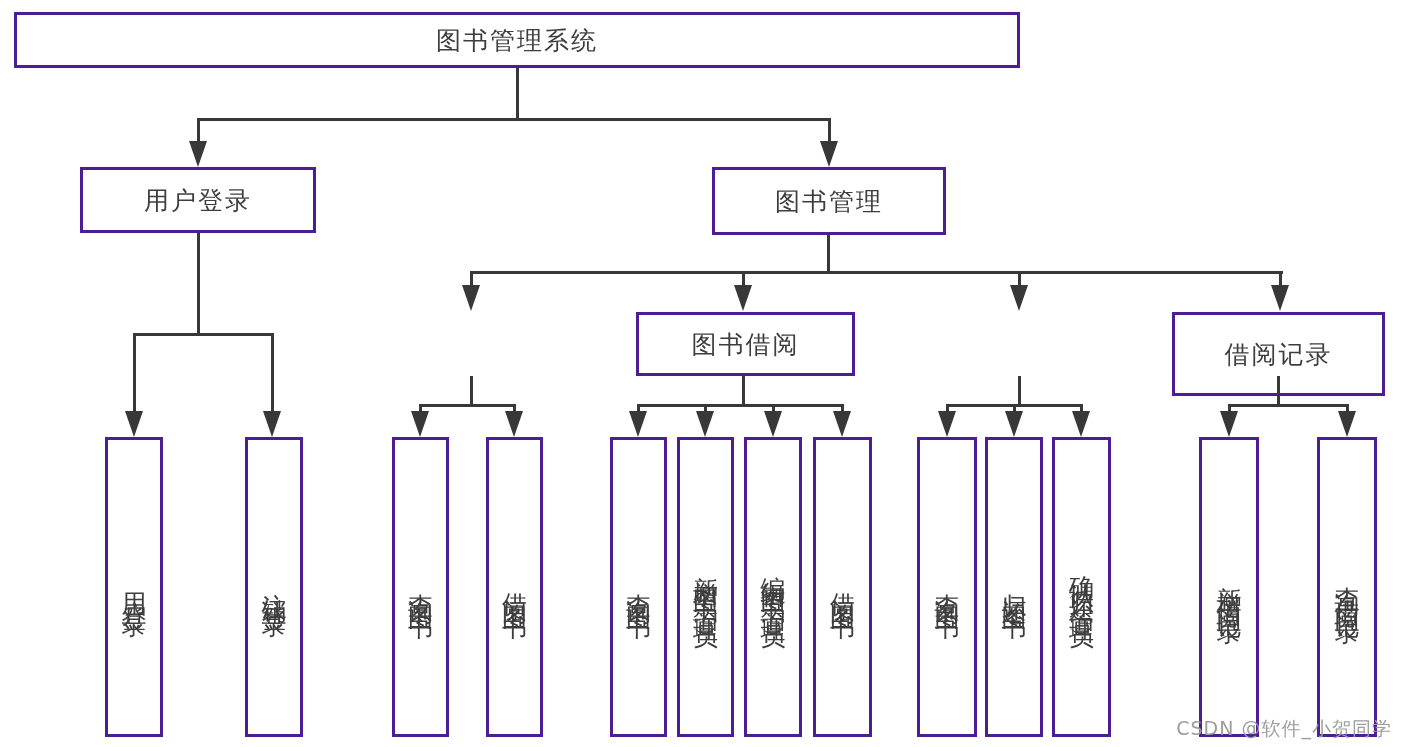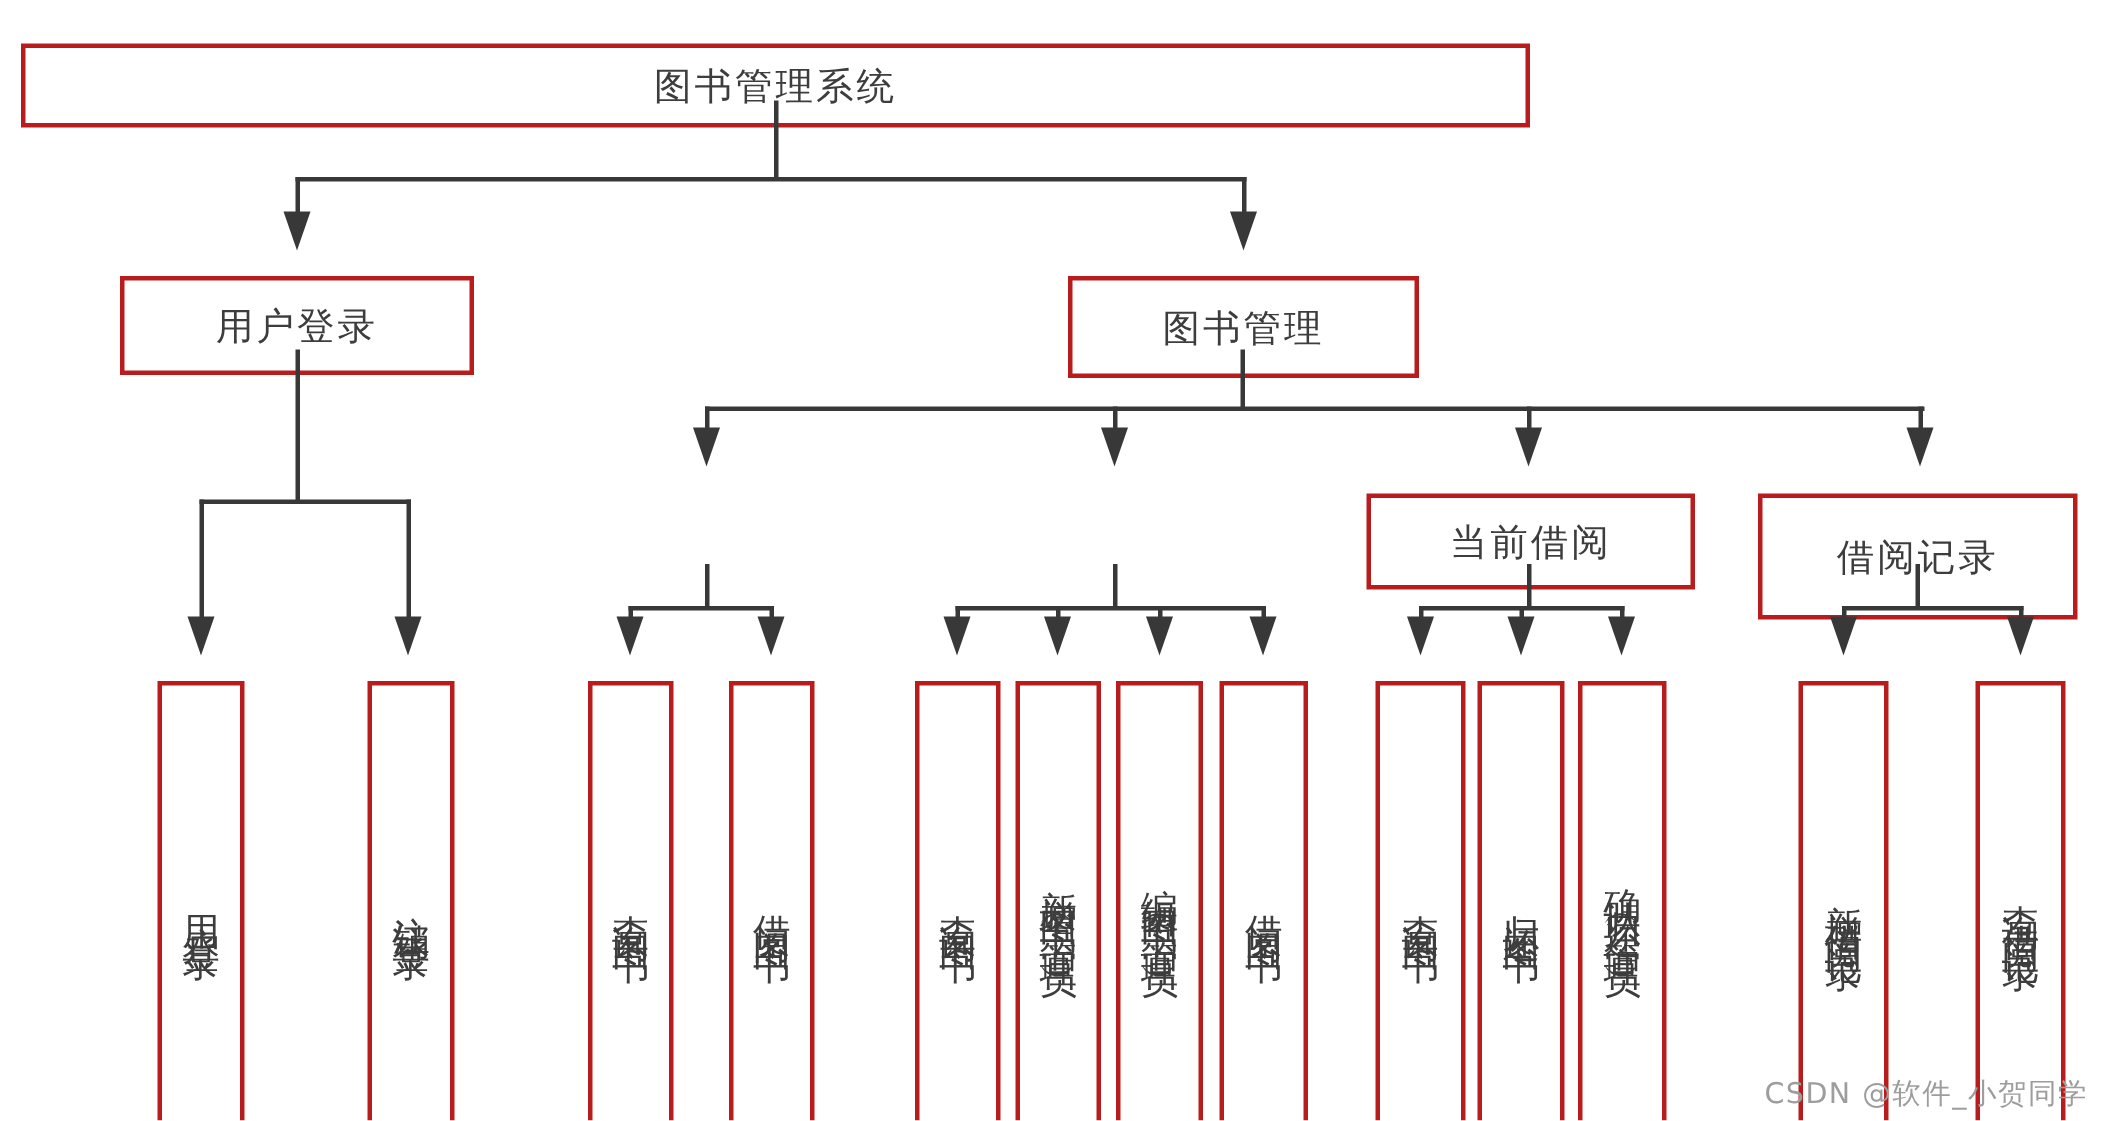--- a/index.html
+++ b/index.html
@@ -2,22 +2,22 @@
 <html><head>
 <meta charset="utf-8">
 <style>
   html,body { margin:0; padding:0; background:#ffffff; }
   .stage {
     position:relative; width:1405px; height:747px; background:#ffffff;
     font-family:"DejaVu Sans","Liberation Sans",sans-serif; overflow:hidden;
   }
   .box {
     position:absolute; box-sizing:border-box;
-    border:3px solid #b91c1c; background:#ffffff;
-    display:flex; align-items:center; justify-content:center;margin-top:17px;
+    border:3px solid #4c1d95; background:#ffffff;
+    display:flex; align-items:center; justify-content:center;
   }
   .hlabel {
     font-size:25px; letter-spacing:2px; color:#3d3d3d; white-space:nowrap;
   }
   .vlabel {
     writing-mode:vertical-rl; text-orientation:mixed;
     font-size:25px; letter-spacing:7px; line-height:1; color:#3d3d3d;
   }
   .ln { position:absolute; background:#383838; }
   .ah {
@@ -64,22 +64,22 @@
   <div class="ln" style="left:470px;top:271px;width:813px;height:3px"></div>
   <div class="ln" style="left:470px;top:271px;width:3px;height:15px"></div>
   <div class="ln" style="left:742px;top:271px;width:3px;height:15px"></div>
   <div class="ln" style="left:1018px;top:271px;width:3px;height:15px"></div>
   <div class="ln" style="left:1279px;top:271px;width:3px;height:15px"></div>
   <div class="ah" style="left:462px;top:285px"></div>
   <div class="ah" style="left:734px;top:285px"></div>
   <div class="ah" style="left:1010px;top:285px"></div>
   <div class="ah" style="left:1271px;top:285px"></div>
 
-  <div class="box" style="left:911px;top:312px;width:219px;height:64px">
-    <span class="hlabel">当前借阅</span>
+  <div class="box" style="left:636px;top:312px;width:219px;height:64px">
+    <span class="hlabel">图书借阅</span>
   </div>
   <div class="box" style="left:1172px;top:312px;width:213px;height:84px">
     <span class="hlabel">借阅记录</span>
   </div>
 
   <div class="ln" style="left:470px;top:376px;width:3px;height:30px"></div>
   <div class="ln" style="left:419px;top:404px;width:97px;height:3px"></div>
   <div class="ln" style="left:419px;top:404px;width:3px;height:9px"></div>
   <div class="ln" style="left:513px;top:404px;width:3px;height:9px"></div>
   <div class="ah" style="left:411px;top:411px"></div>

